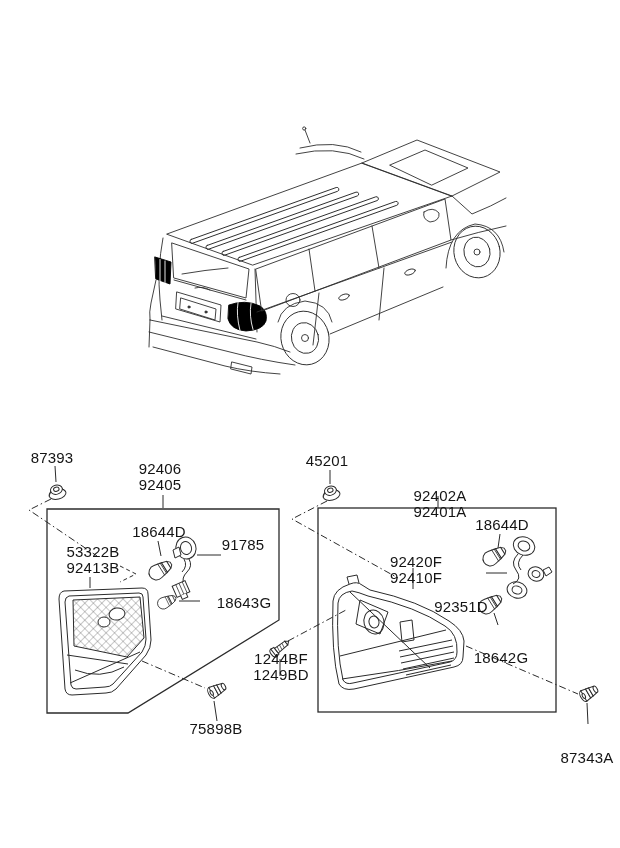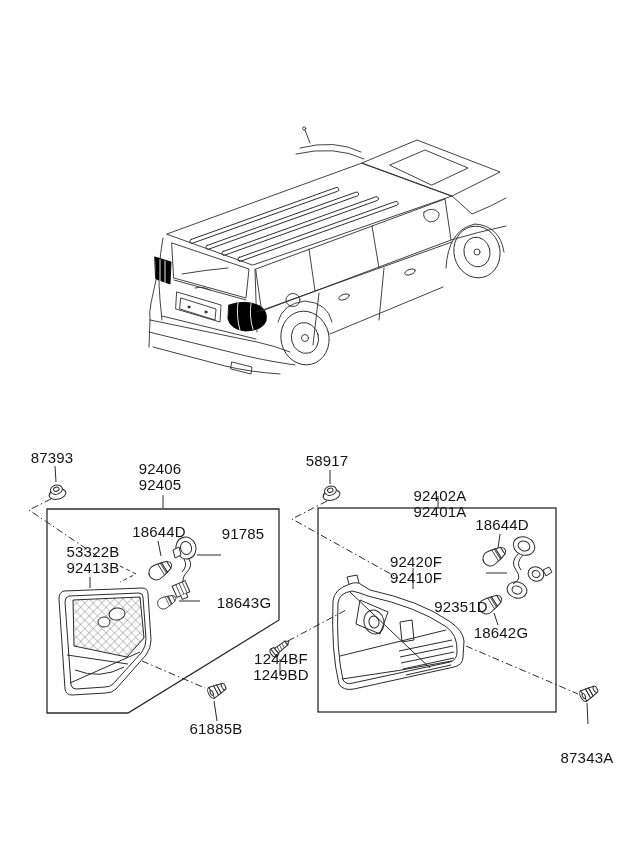--- a/index.html
+++ b/index.html
@@ -205,30 +205,30 @@
     <path d="M518,554 Q510,562 516,570 Q523,579 513,584 M523,555 Q515,563 521,570"></path>
     <path d="M543,570 L549,567 L552,572 L546,576 Z" fill="#ffffff"></path>
   </g>
   <use href="#bulb" transform="translate(496,555) rotate(-32)"></use>
   <use href="#bulb" transform="translate(492,603) rotate(-32)"></use>
 </svg>
 
   <div class="label" style="left:52px;top:450px">87393</div>
   <div class="label" style="left:160px;top:461px">92406
 92405</div>
-  <div class="label" style="left:327px;top:453px">58917</div>
+  <div class="label" style="left:327px;top:453px">45201</div>
   <div class="label" style="left:440px;top:488px">92402A
 92401A</div>
   <div class="label" style="left:159px;top:524px">18644D</div>
-  <div class="label" style="left:243px;top:526px">91785</div>
+  <div class="label" style="left:243px;top:537px">91785</div>
   <div class="label" style="left:244px;top:595px">18643G</div>
   <div class="label" style="left:93px;top:544px">53322B
 92413B</div>
-  <div class="label" style="left:216px;top:721px">61885B</div>
+  <div class="label" style="left:216px;top:721px">75898B</div>
   <div class="label" style="left:281px;top:651px">1244BF
 1249BD</div>
   <div class="label" style="left:416px;top:554px">92420F
 92410F</div>
   <div class="label" style="left:502px;top:517px">18644D</div>
   <div class="label" style="left:461px;top:599px">92351D</div>
-  <div class="label" style="left:501px;top:625px">18642G</div>
+  <div class="label" style="left:501px;top:650px">18642G</div>
   <div class="label" style="left:587px;top:750px">87343A</div>
 </div>
 
 </body></html>

